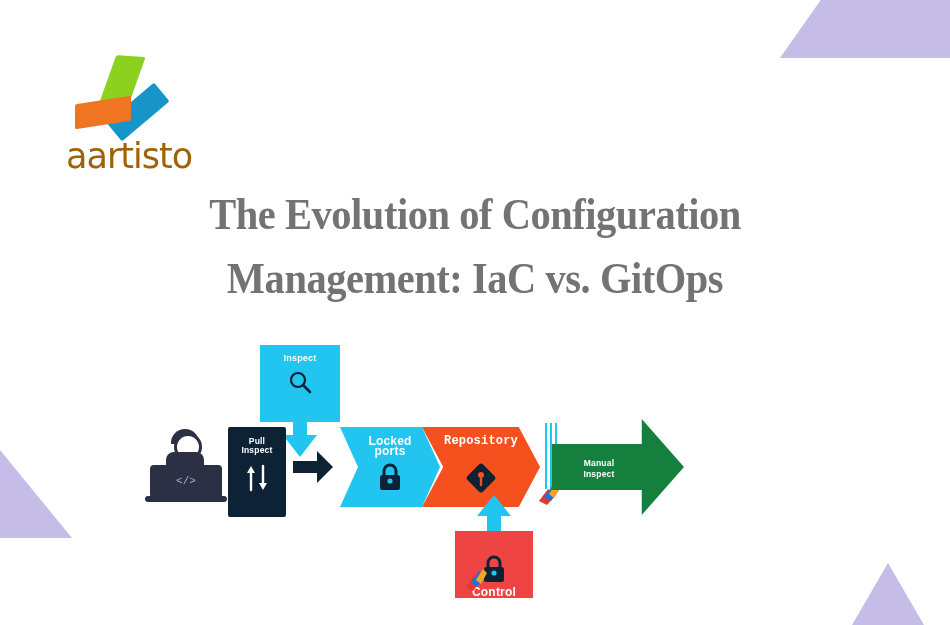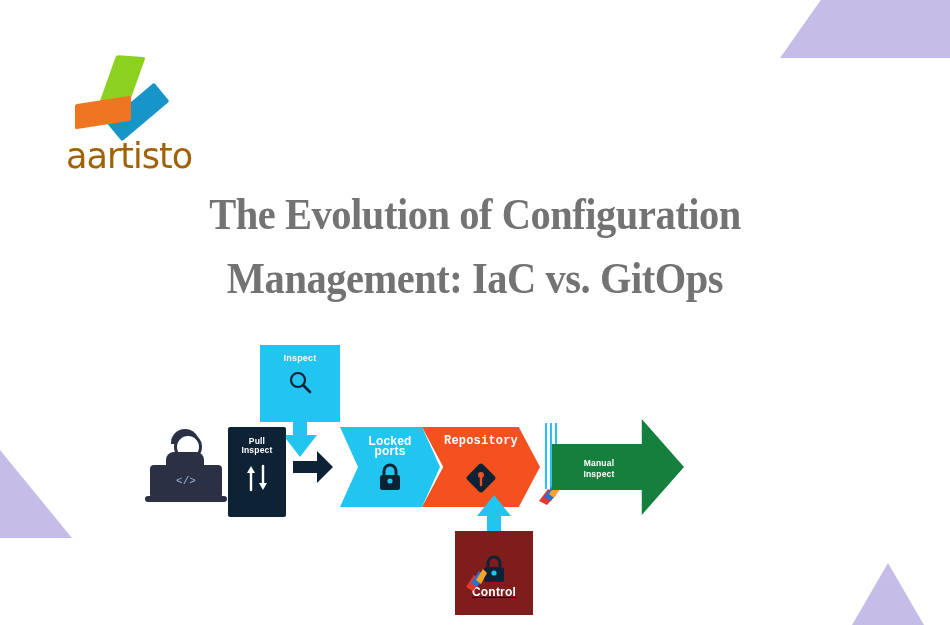--- a/index.html
+++ b/index.html
@@ -99,22 +99,22 @@
   
   .chev{position:absolute;top:92px;height:80px;}
   .chev .lbl{position:absolute;left:0;right:0;top:10px;}
   .chev .ic{position:absolute;left:50%;transform:translateX(-50%);top:36px;}
   .chev-blue{left:190px;width:100px;background:#22C4F0;
     clip-path:polygon(0 0,82% 0,100% 50%,82% 100%,0 100%,18% 50%);}
   .chev-orange{left:272px;width:118px;background:#F4511E;
     clip-path:polygon(0 0,82% 0,100% 50%,82% 100%,0 100%,18% 50%);font-family:Liberation Mono, monospace;}
 
   
-  .control{left:305px;top:196px;width:78px;height:66px;background:#7f1d1d;
-    display:flex;flex-direction:column;align-items:center;justify-content:flex-end;padding-bottom:18px;text-decoration:underline;}
+  .control{left:305px;top:196px;width:78px;height:66px;background:#ef4444;
+    display:flex;flex-direction:column;align-items:center;justify-content:flex-end;padding-bottom:1px;}
   .control .ic{margin-bottom:5px;}
   .control-arrow{left:327px;top:160px;width:34px;height:42px;}
 
   
   .approval{left:402px;top:84px;width:132px;height:96px;background:#15803d;
     clip-path:polygon(0 26%,68% 26%,68% 0,100% 50%,68% 100%,68% 74%,0 74%);}
   .approval .lbl{position:absolute;left:8px;top:40px;width:78px;font-size:8.5px;}
   .rails{left:392px;top:88px;width:16px;height:66px;}
   .brush{left:386px;top:140px;width:26px;height:30px;}
   .brush2{left:314px;top:228px;width:24px;height:28px;}

